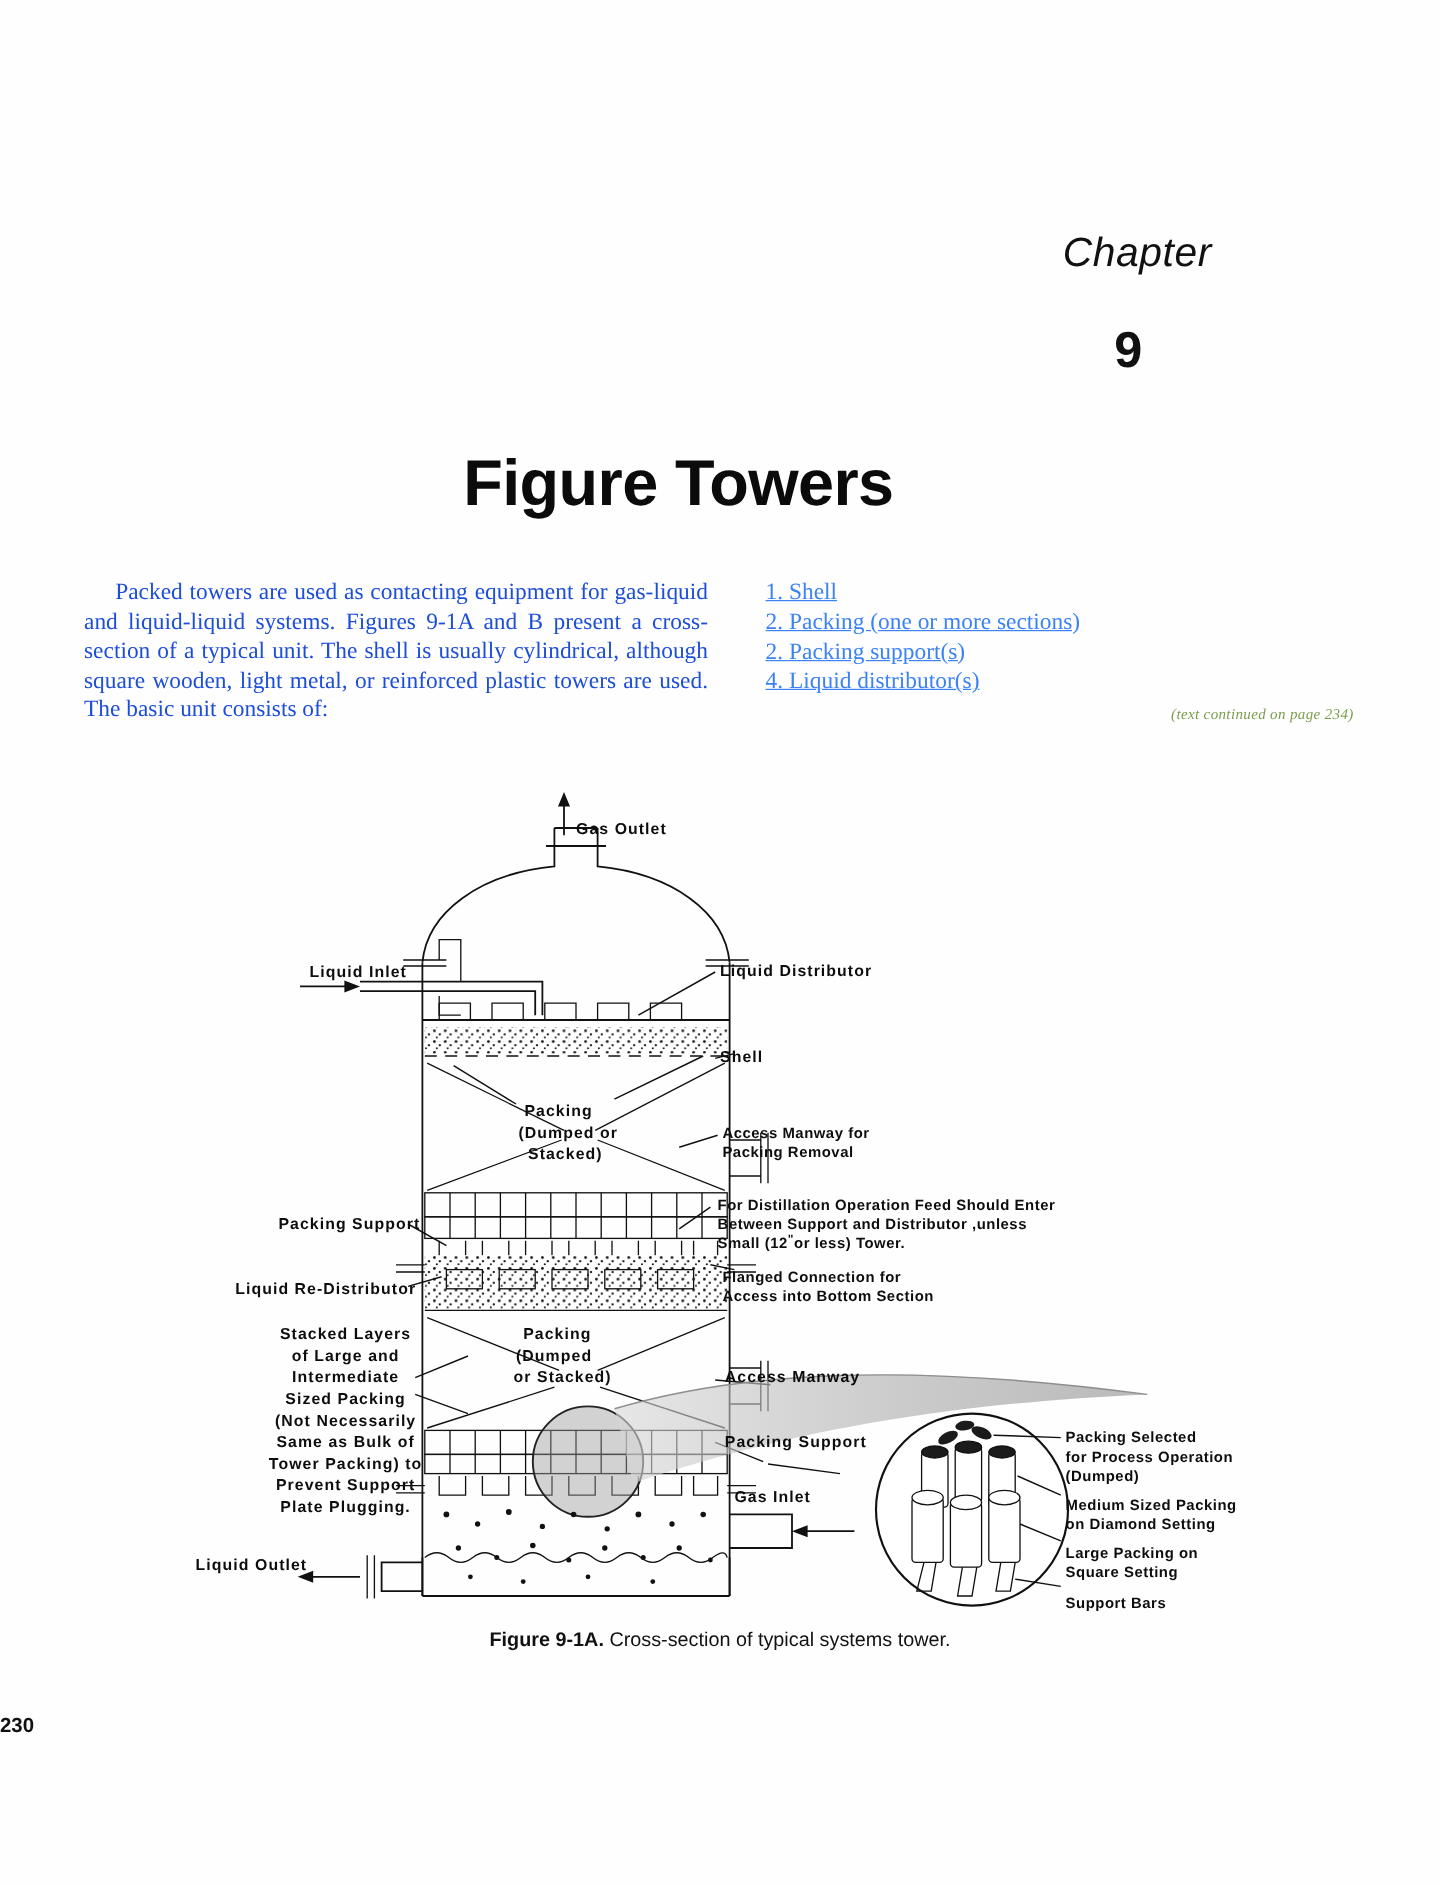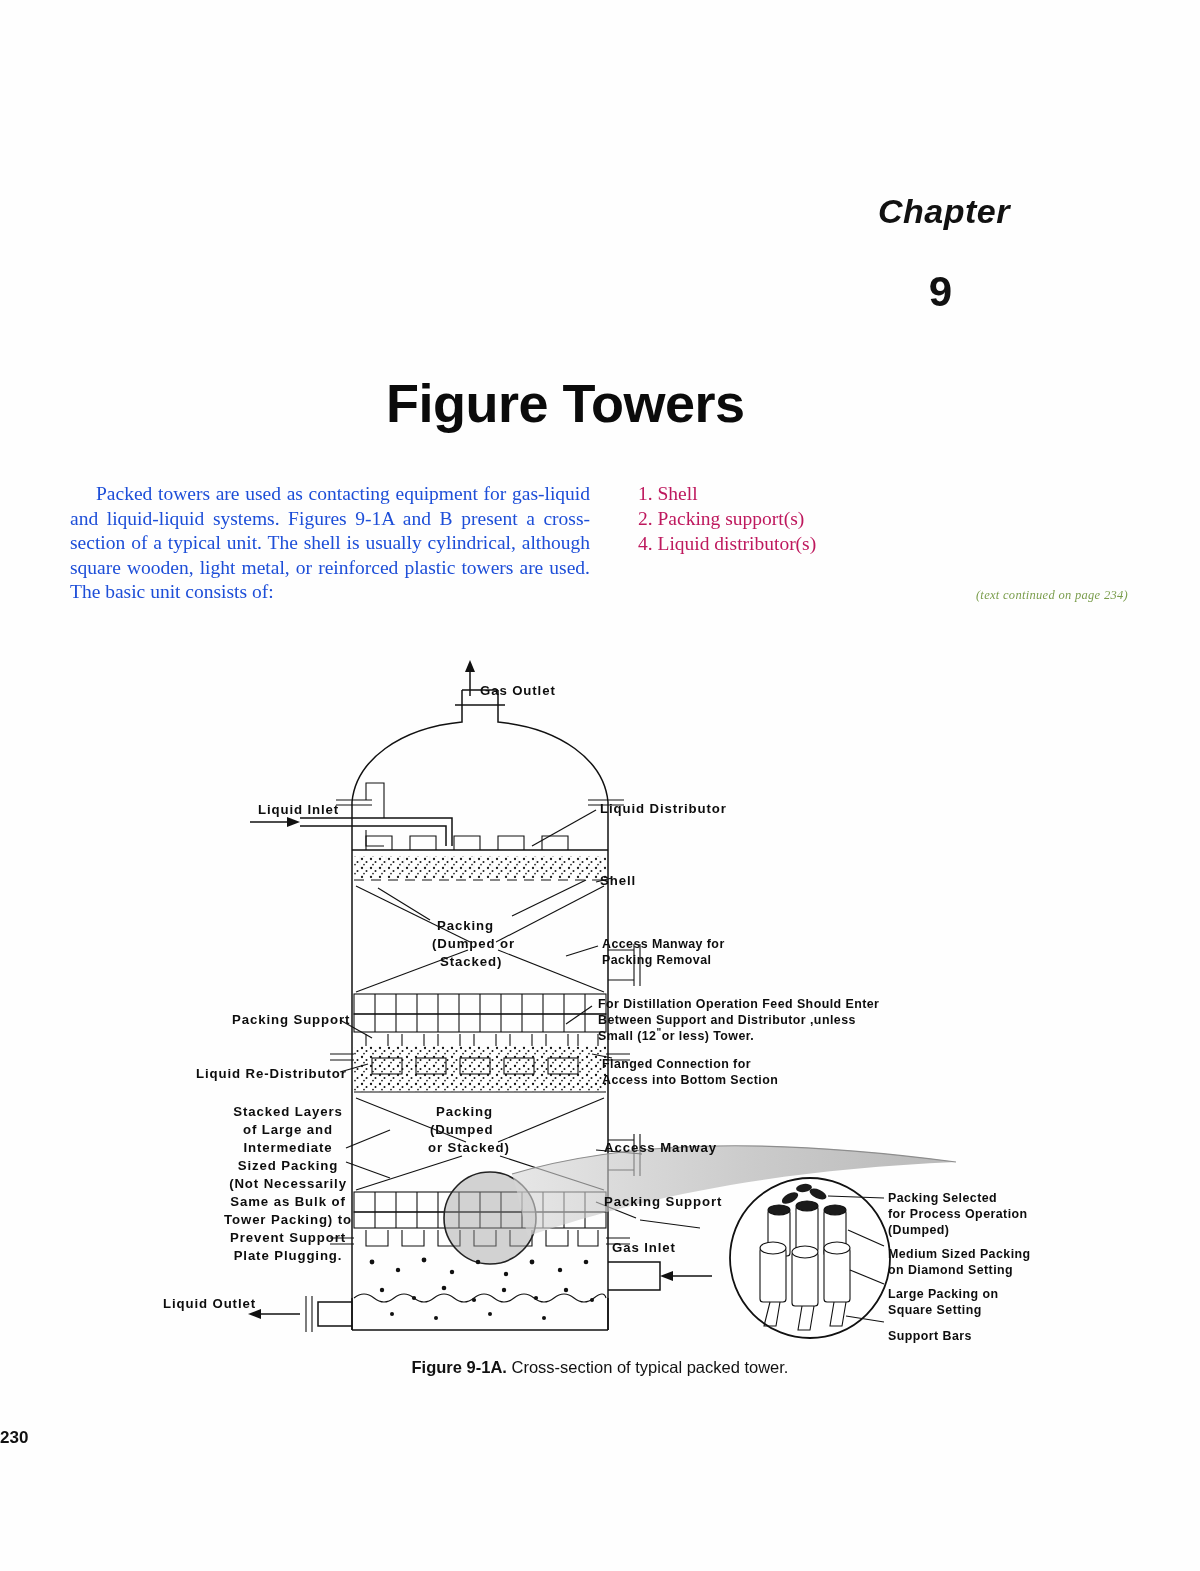--- a/index.html
+++ b/index.html
@@ -21,21 +21,21 @@
     inset: 0;
     background: #fefefe;
   }
 
   
   .chapter-word {
     position: absolute;
     right: 190px;
     top: 192px;
     font-family: "Liberation Sans", sans-serif;
-    font-weight: bold;
+    font-weight: normal;
     font-style: italic;
     font-size: 34px;
     letter-spacing: 0.5px;
     color: #111;
   }
   .chapter-num {
     position: absolute;
     right: 248px;
     top: 268px;
     font-family: "Liberation Sans", sans-serif;
@@ -69,21 +69,22 @@
   .col-left .indent { text-indent: 26px; }
 
   .col-right {
     position: absolute;
     left: 638px;
     top: 482px;
     width: 480px;
     font-family: "Liberation Serif", serif;
     font-size: 19.5px;
     line-height: 24.8px;
-    color: #be185d;
+    color: #3b82f6;
+    text-decoration: underline;
   }
   .col-right .item { white-space: nowrap; }
 
   .cont-note {
     position: absolute;
     right: 72px;
     top: 588px;
     font-family: "Liberation Serif", serif;
     font-style: italic;
     font-size: 12.5px;
@@ -153,20 +154,21 @@
   <div class="chapter-word">Chapter</div>
   <div class="chapter-num">9</div>
   <div class="page-title">Figure Towers</div>
 
   <div class="col-left">
     <div class="indent">Packed towers are used as contacting equipment for gas-liquid and liquid-liquid systems. Figures 9-1A and B present a cross-section of a typical unit. The shell is usually cylindrical, although square wooden, light metal, or reinforced plastic towers are used. The basic unit consists of:</div>
   </div>
 
   <div class="col-right">
     <div class="item">1. Shell</div>
+    <div class="item">2. Packing (one or more sections)</div>
     <div class="item">2. Packing support(s)</div>
     <div class="item">4. Liquid distributor(s)</div>
   </div>
 
   <div class="cont-note">(text continued on page 234)</div>
 
   <div class="figure-wrap">
     <svg class="figure-svg" width="1200" height="730" viewBox="0 0 1200 730" xmlns="http://www.w3.org/2000/svg">
       <defs>
         <pattern id="stipple" width="9" height="9" patternUnits="userSpaceOnUse">
@@ -470,18 +472,18 @@
         <text class="lbl-sm" x="888" y="648">Large Packing on</text>
         <text class="lbl-sm" x="888" y="664">Square Setting</text>
 
         <text class="lbl-sm" x="888" y="690">Support Bars</text>
       </g>
     </svg>
   </div>
 
   <div class="caption">
     <b>Figure 9-1A.</b>
-    <span>Cross-section of typical packed tower.</span>
+    <span>Cross-section of typical systems tower.</span>
   </div>
 
   <div class="folio">230</div>
 
 </div>
 
 </body></html>

